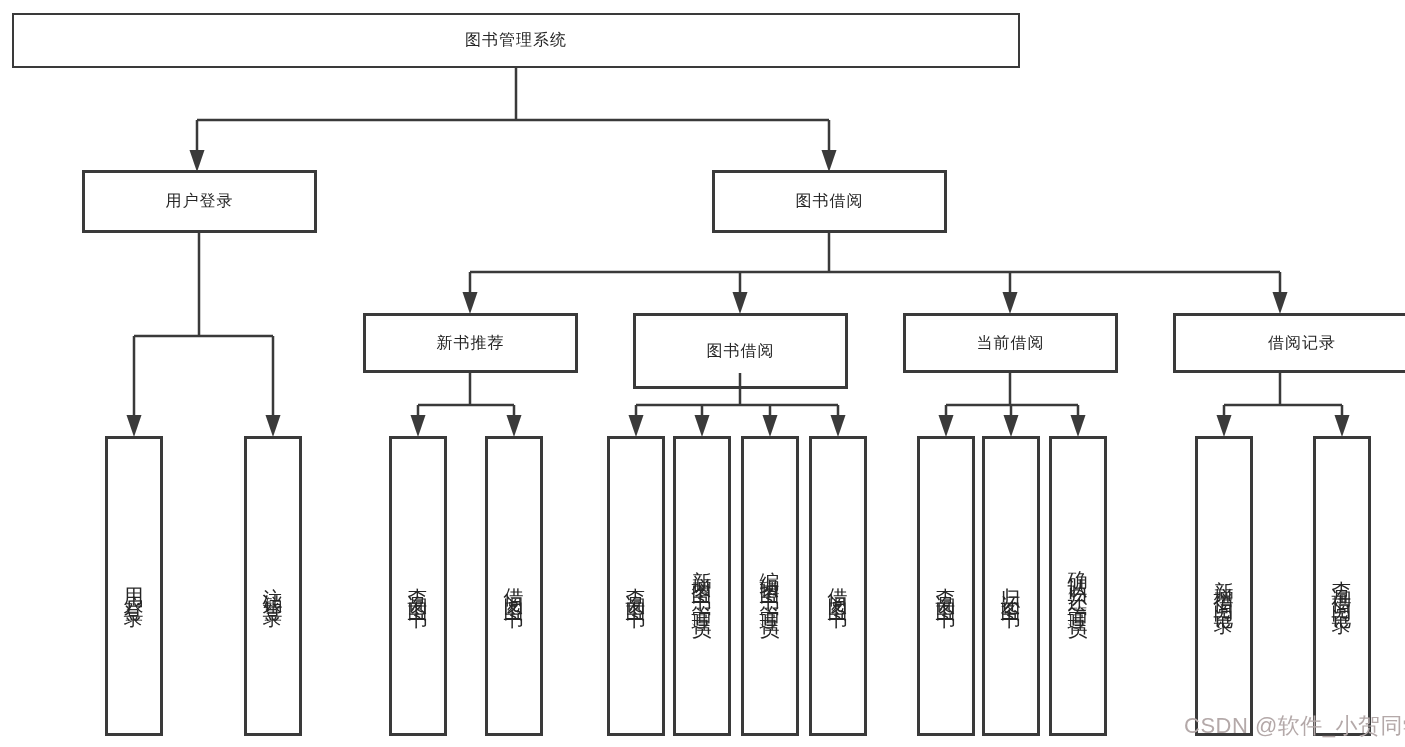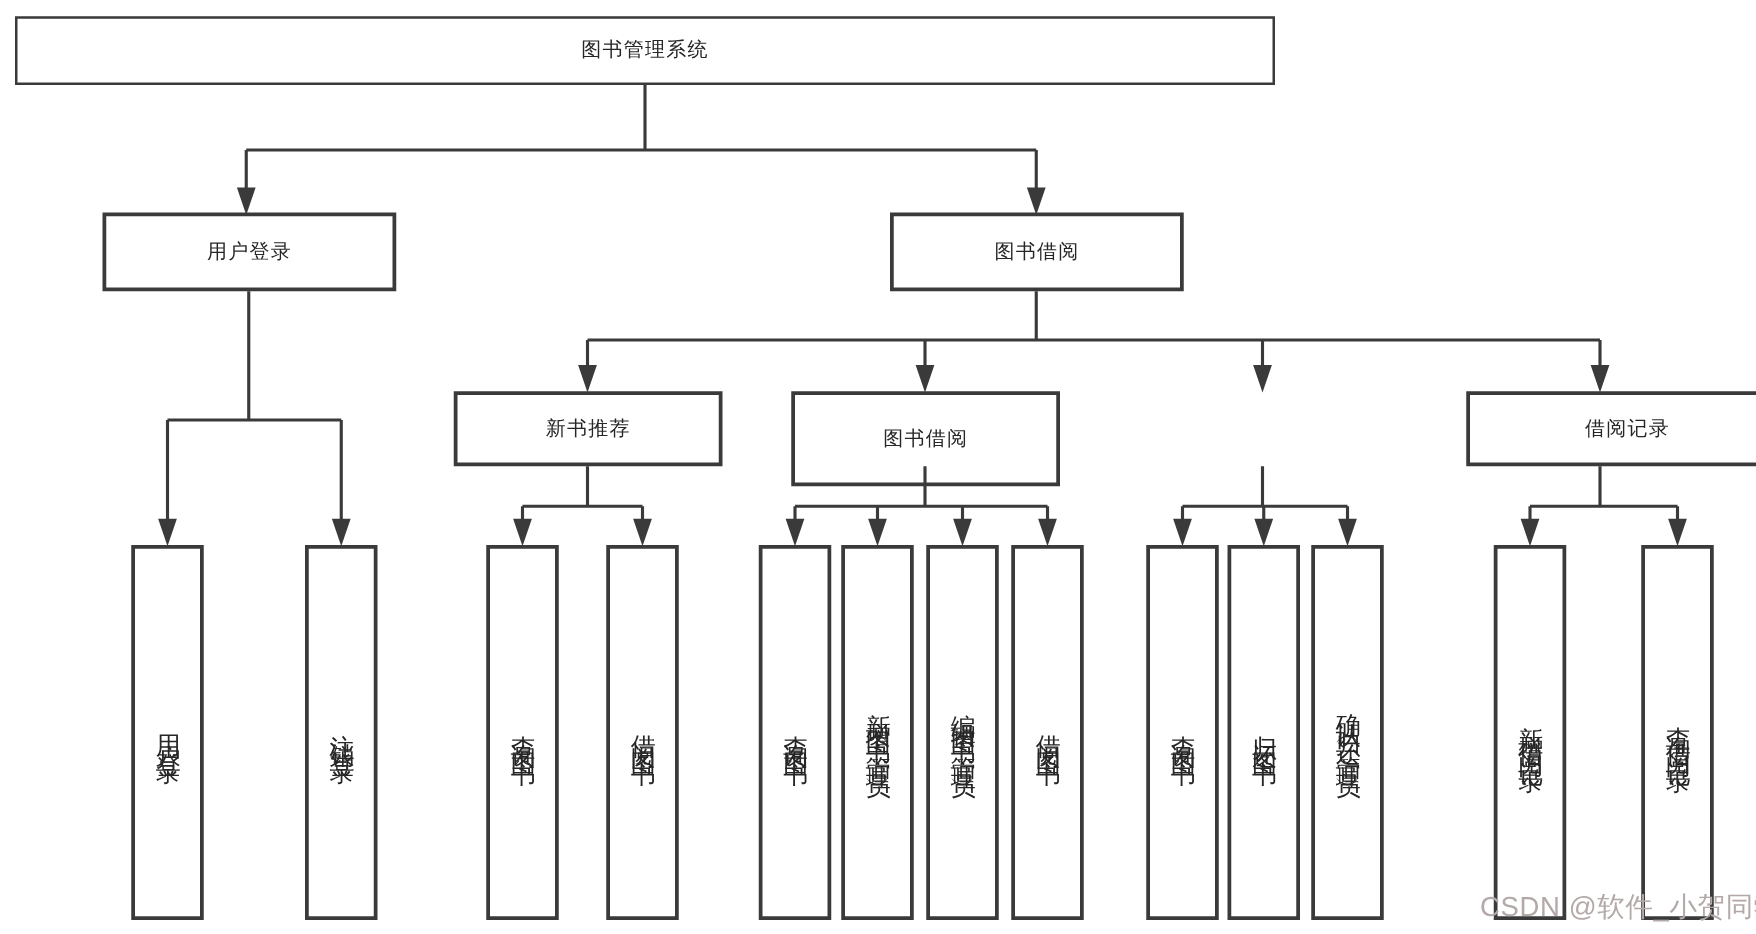--- a/index.html
+++ b/index.html
@@ -104,20 +104,23 @@
   <div class="node h" style="left:712px;top:170px;width:235px;height:63px">
     <span>图书借阅</span>
   </div>
 
   <div class="node h" style="left:363px;top:313px;width:215px;height:60px">
     <span>新书推荐</span>
   </div>
   <div class="node h" style="left:633px;top:313px;width:215px;height:76px">
     <span>图书借阅</span>
   </div>
+  <div class="node h" style="left:903px;top:313px;width:215px;height:60px">
+    <span>当前借阅</span>
+  </div>
   <div class="node h" style="left:1173px;top:313px;width:258px;height:60px">
     <span>借阅记录</span>
   </div>
 
   <div class="node v" style="left:105px;top:436px;width:58px;height:300px">
     <span>用户登录</span>
   </div>
   <div class="node v" style="left:244px;top:436px;width:58px;height:300px">
     <span>注销登录</span>
   </div>

